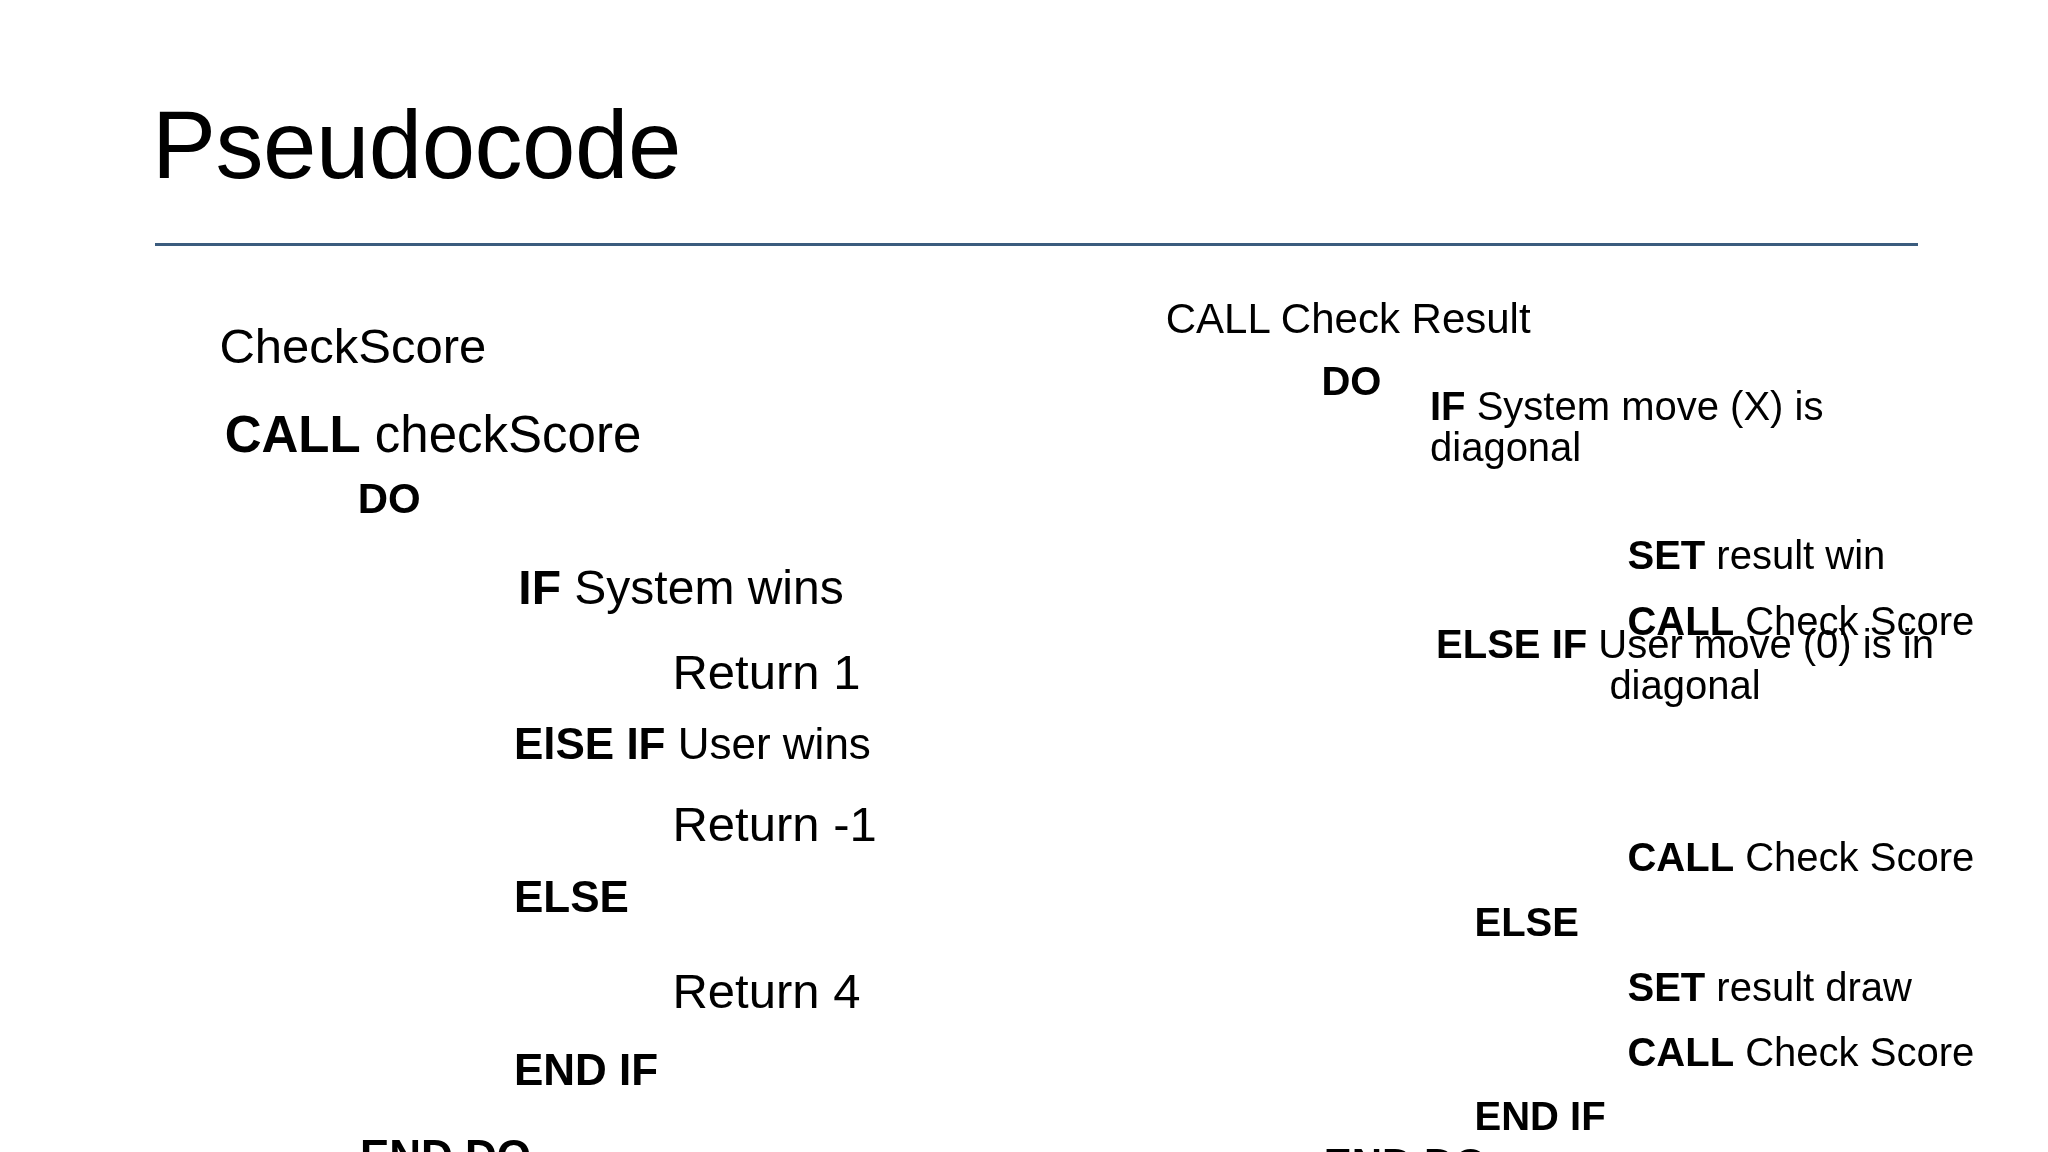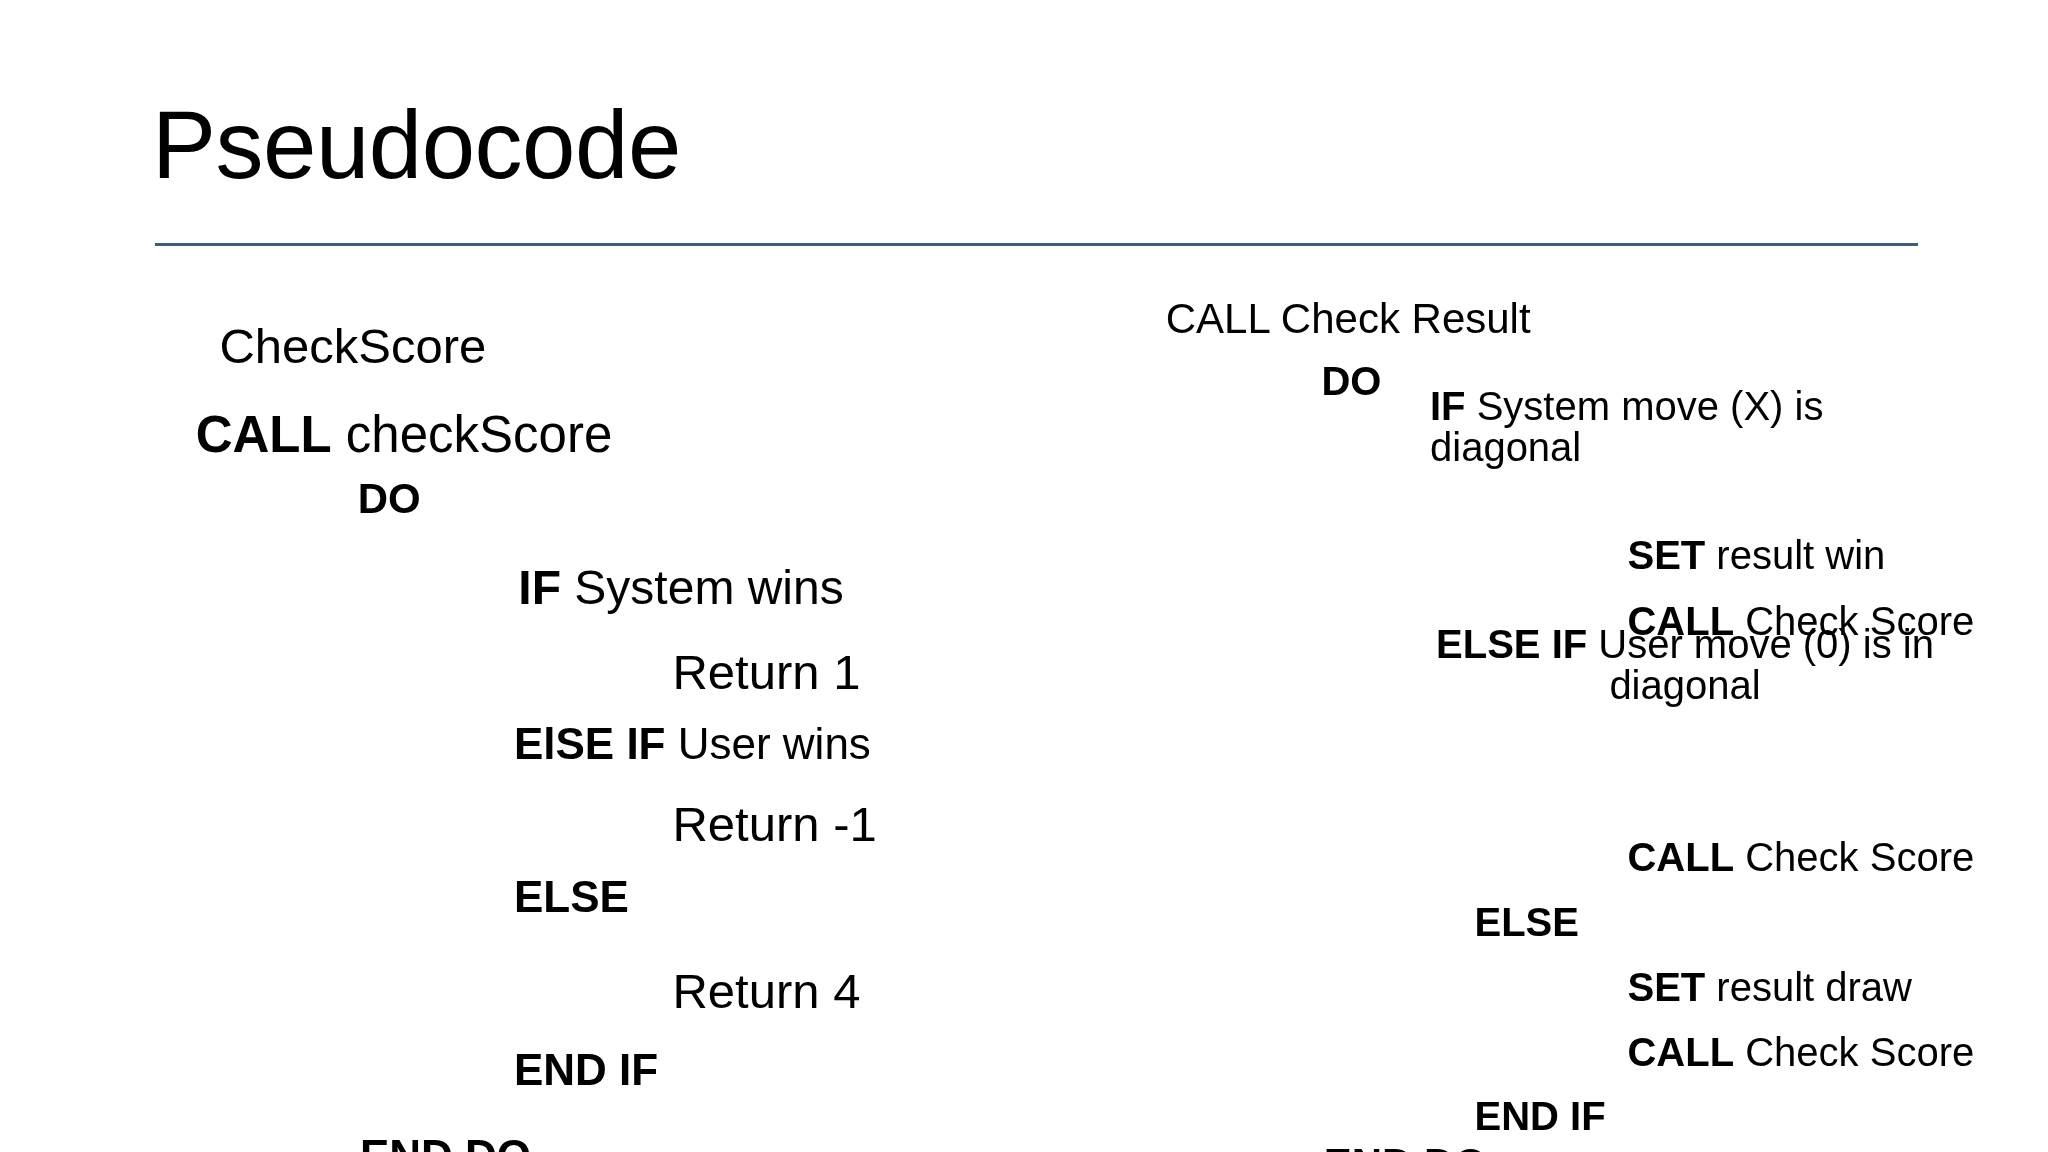--- a/index.html
+++ b/index.html
@@ -64,21 +64,21 @@
 <div id="slide" style="background: rgb(255, 255, 255); color: rgb(0, 0, 0);">
 
   <div id="slide-title">Pseudocode</div>
 
   <div id="title-rule" style="background: rgb(59, 92, 126);"></div>
 
   <div class="pcode" style="left:165px; top:272px; font-size:49px;">
     <span class="kw"></span><span>CheckScore</span>
   </div>
 
-  <div class="pcode" style="left:139px; top:357px; font-size:51px;">
+  <div class="pcode" style="left:168px; top:357px; font-size:51px;">
     <span class="kw">CALL</span><span> checkScore</span>
   </div>
 
   <div class="pcode" style="left:311px; top:435px; font-size:42px;">
     <span class="kw">DO</span><span></span>
   </div>
 
   <div class="pcode" style="left:465px; top:515px; font-size:48px;">
     <span class="kw">IF</span><span> System wins</span>
   </div>

